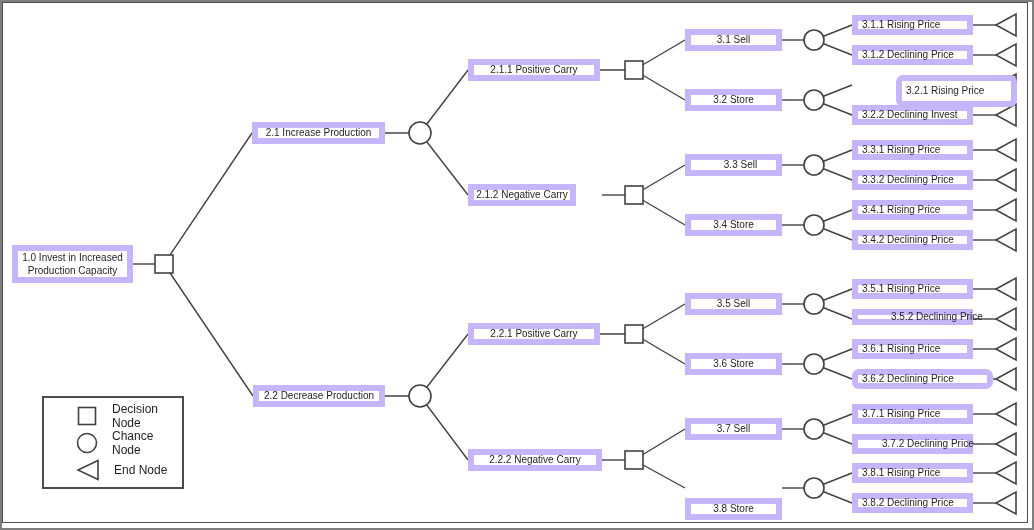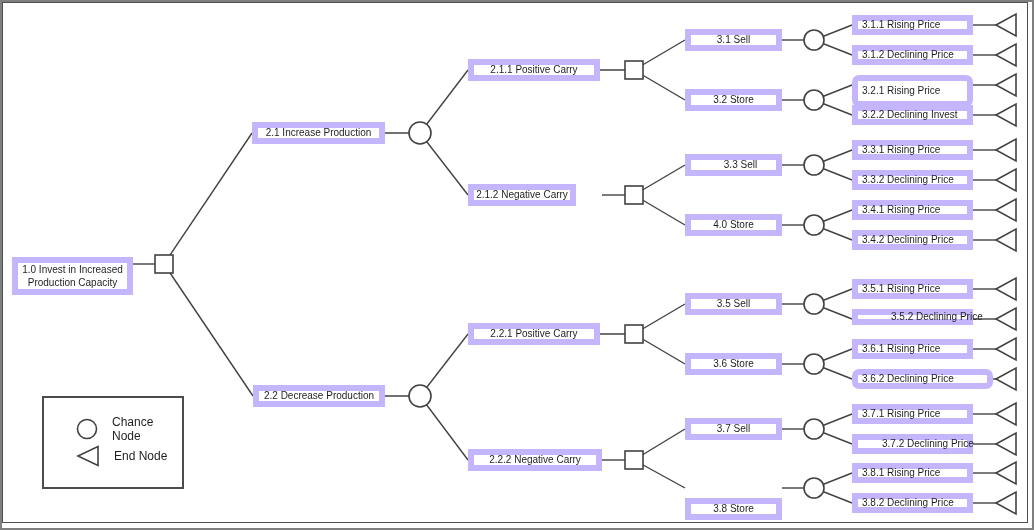--- a/index.html
+++ b/index.html
@@ -20,21 +20,20 @@
   .nbox {
     position: absolute; z-index: 2; box-sizing: border-box;
     background: #fff; border: 6px solid #c4b5fd;
     display: flex; align-items: center; justify-content: center;
     font-size: 10px; line-height: 12px; white-space: nowrap;
   }
   .nbox.leaf { justify-content: flex-start; padding-left: 4px; }
   .nbox.root {
     white-space: normal; text-align: center; flex-direction: column;
     line-height: 13px;
-    margin-top: 12px;
   }
   .legend {
     position: absolute; left: 42px; top: 396px; width: 142px; height: 93px;
     box-sizing: border-box; background: #fff; border: 2px solid #4c4c4c;
     z-index: 2; display: flex; flex-direction: column; justify-content: center;
     padding-left: 32px; gap: 3px;
   }
   .legend-row { display: flex; align-items: center; gap: 14px; height: 24px; }
   .legend-row svg { flex: 0 0 auto; display: block; }
   .legend-label { font-size: 12px; color: #1f1f1f; }
@@ -155,46 +154,52 @@
 <div class="nbox" style="left:253px; top:385px; width:132px; height:22px;">2.2 Decrease Production</div>
 
 <div class="nbox" style="left:468px; top:59px;  width:132px; height:22px;">2.1.1 Positive Carry</div>
 <div class="nbox" style="left:468px; top:184px; width:108px; height:22px;">2.1.2 Negative Carry</div>
 <div class="nbox" style="left:468px; top:323px; width:132px; height:22px;">2.2.1 Positive Carry</div>
 <div class="nbox" style="left:468px; top:449px; width:134px; height:22px;">2.2.2 Negative Carry</div>
 
 <div class="nbox" style="left:685px; top:29px;  width:97px; height:22px;">3.1 Sell</div>
 <div class="nbox" style="left:685px; top:89px;  width:97px; height:22px;">3.2 Store</div>
 <div class="nbox" style="left:685px; top:154px; width:97px; height:22px;padding-left:14px;">3.3 Sell</div>
-<div class="nbox" style="left:685px; top:214px; width:97px; height:22px;">4.0 Store</div>
+<div class="nbox" style="left:685px; top:214px; width:97px; height:22px;">3.4 Store</div>
 <div class="nbox" style="left:685px; top:293px; width:97px; height:22px;">3.5 Sell</div>
 <div class="nbox" style="left:685px; top:353px; width:97px; height:22px;">3.6 Store</div>
 <div class="nbox" style="left:685px; top:418px; width:97px; height:22px;">3.7 Sell</div>
 <div class="nbox" style="left:685px; top:477px; width:97px; height:22px;margin-top:21px;">3.8 Store</div>
 
 <div class="nbox leaf" style="left:852px; top:15px;  width:121px; height:20px;">3.1.1 Rising Price</div>
 <div class="nbox leaf" style="left:852px; top:45px;  width:121px; height:20px;">3.1.2 Declining Price</div>
-<div class="nbox leaf" style="left:852px; top:75px;  width:121px; height:32px;border-radius:7px;">3.2.1 Rising Price</div>
+<div class="nbox leaf" style="left:896px; top:75px;  width:121px; height:32px;border-radius:7px;">3.2.1 Rising Price</div>
 <div class="nbox leaf" style="left:852px; top:105px; width:121px; height:20px;">3.2.2 Declining Invest</div>
 <div class="nbox leaf" style="left:852px; top:140px; width:121px; height:20px;">3.3.1 Rising Price</div>
 <div class="nbox leaf" style="left:852px; top:170px; width:121px; height:20px;">3.3.2 Declining Price</div>
 <div class="nbox leaf" style="left:852px; top:200px; width:121px; height:20px;">3.4.1 Rising Price</div>
 <div class="nbox leaf" style="left:852px; top:230px; width:121px; height:20px;">3.4.2 Declining Price</div>
 <div class="nbox leaf" style="left:852px; top:279px; width:121px; height:20px;">3.5.1 Rising Price</div>
 <div class="nbox leaf" style="left:852px; top:309px; width:121px; height:16px;padding-left:33px;">3.5.2 Declining Price</div>
 <div class="nbox leaf" style="left:852px; top:339px; width:121px; height:20px;">3.6.1 Rising Price</div>
 <div class="nbox leaf" style="left:852px; top:369px; width:141px; height:20px;border-radius:7px;">3.6.2 Declining Price</div>
 <div class="nbox leaf" style="left:852px; top:404px; width:121px; height:20px;">3.7.1 Rising Price</div>
 <div class="nbox leaf" style="left:852px; top:434px; width:121px; height:20px;padding-left:24px;">3.7.2 Declining Price</div>
 <div class="nbox leaf" style="left:852px; top:463px; width:121px; height:20px;">3.8.1 Rising Price</div>
 <div class="nbox leaf" style="left:852px; top:493px; width:121px; height:20px;">3.8.2 Declining Price</div>
 
 <div class="legend">
   <div class="legend-row">
     <svg width="22" height="22">
+      <rect class="shape" x="2.5" y="2.5" width="17" height="17"></rect>
+    </svg>
+    <span class="legend-label">Decision Node</span>
+  </div>
+  <div class="legend-row">
+    <svg width="22" height="22">
       <circle class="shape" cx="11" cy="11" r="9.5"></circle>
     </svg>
     <span class="legend-label">Chance Node</span>
   </div>
   <div class="legend-row">
     <svg width="24" height="22">
       <polygon class="shape" points="2,11 22,1.5 22,20.5"></polygon>
     </svg>
     <span class="legend-label">End Node</span>
   </div>

